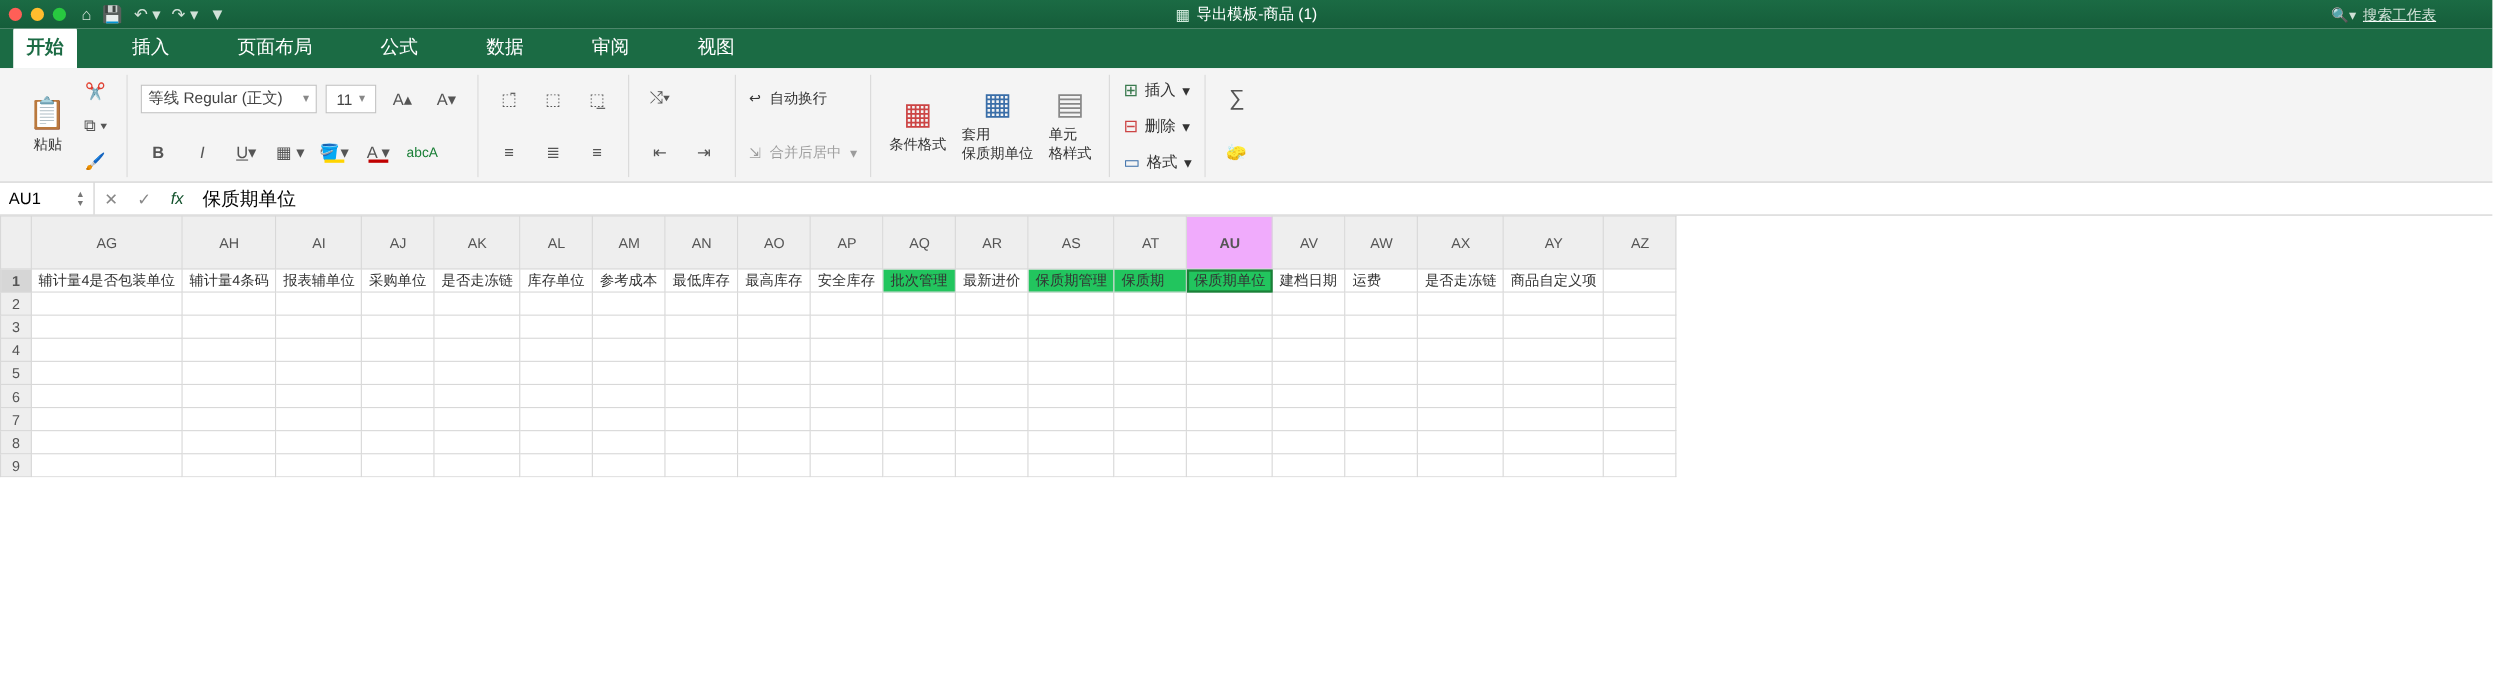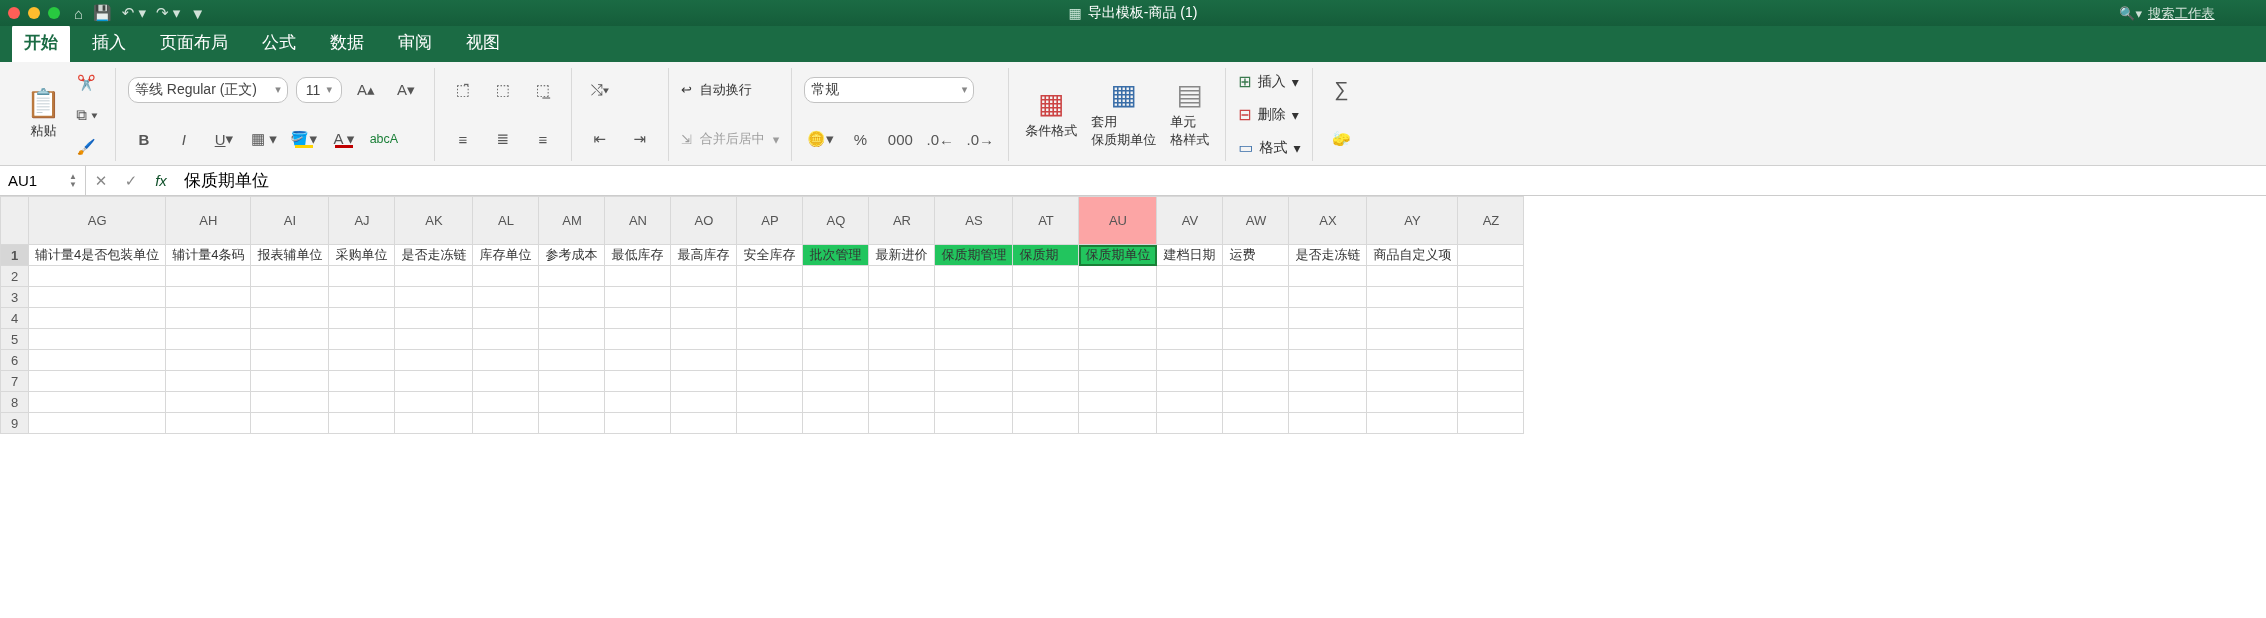--- a/index.html
+++ b/index.html
@@ -14,37 +14,37 @@
 .tc-max { background: #28c940; }
 .qat { display: flex; gap: 10px; align-items: center; }
 .qat-icon { color: #e6efe9; font-size: 15px; opacity: .9; cursor: pointer; }
 .title-center { position: absolute; left: 50%; transform: translateX(-50%); display: flex; align-items: center; gap: 6px; color: #fff; font-size: 14px; }
 .doc-icon { color: #cfe9db; font-size: 14px; }
 .search-box { margin-left: auto; display: flex; align-items: center; gap: 6px; color: #cfe0d6; font-size: 13px; }
 .search-box input { background: transparent; border: none; color: #fff; outline: none; width: 110px; text-decoration: underline; }
 .search-box input::placeholder { color: #cfe0d6; }
 
 
-.ribbon-tabs { height: 36px; background: #1b6b44; display: flex; align-items: flex-end; padding: 0 12px; gap: 10px; }
+.ribbon-tabs { height: 36px; background: #1b6b44; display: flex; align-items: flex-end; padding: 0 12px; gap: 38px; }
 .ribbon-tab { color: #fff; font-size: 17px; padding: 6px 12px 8px; cursor: pointer; }
 .ribbon-tab.active { background: #fff; color: #1b6b44; border-radius: 3px 3px 0 0; font-weight: 600; }
 
 
 .ribbon { background: #f4f4f4; border-bottom: 1px solid #d0d0d0; height: 104px; display: flex; align-items: stretch; padding: 6px 10px 4px; }
 .group { display: flex; flex-direction: column; align-items: center; justify-content: center; padding: 0 12px; border-right: 1px solid #d9d9d9; }
 .group:last-child { border-right: none; }
 .group-row { display: flex; align-items: center; gap: 8px; }
 .group-col { display: flex; flex-direction: column; justify-content: space-around; height: 100%; }
 .gap6 { gap: 6px; }
 
 .big-btn { display: flex; flex-direction: column; align-items: center; gap: 4px; cursor: pointer; padding: 2px 4px; }
 .big-btn .glyph { font-size: 28px; line-height: 1; }
 .big-btn .lbl { font-size: 13px; }
 
-.ctrl { display: inline-flex; align-items: center; justify-content: center; border: 1px solid #c2c2c2; background: #fff; height: 26px; min-width: 28px; padding: 0 6px; border-radius: 10px; cursor: pointer; font-size: 14px; color: #444; }
+.ctrl { display: inline-flex; align-items: center; justify-content: center; border: 1px solid #c2c2c2; background: #fff; height: 26px; min-width: 28px; padding: 0 6px; border-radius: 0; cursor: pointer; font-size: 14px; color: #444; }
 .ctrl.sel { min-width: 160px; justify-content: space-between; }
 .dd::after { content: "▾"; margin-left: 6px; color: #888; font-size: 11px; }
 .icon-btn { display: inline-flex; align-items: center; justify-content: center; width: 32px; height: 26px; cursor: pointer; color: #555; font-size: 15px; border-radius: 3px; }
 .underline-bar { height: 3px; width: 18px; margin-top: -3px; }
 .yellow { background: #ffd400; }
 .red { background: #c00000; }
 
 .stack { display: flex; flex-direction: column; align-items: center; }
 .disabled { opacity: .45; }
 
@@ -60,21 +60,21 @@
 .stepper { display: flex; flex-direction: column; font-size: 8px; color: #777; line-height: 1; cursor: pointer; }
 .fb-btn { width: 30px; text-align: center; color: #888; cursor: pointer; font-size: 15px; }
 .fx { font-style: italic; color: #14532d; }
 .formula-input { flex: 1; border: none; outline: none; font-size: 17px; padding: 0 8px; }
 
 
 .grid-wrap { overflow: auto; }
 table.grid { border-collapse: collapse; table-layout: fixed; }
 .grid th, .grid td { border: 1px solid #d8d8d8; height: 21px; font-size: 13px; text-align: center; white-space: nowrap; }
 .grid .colhdr { background: #eee; color: #555; font-weight: normal; min-width: 66px; padding: 16px 6px; }
-.grid .colhdr.active { background: #fca5a5; font-weight: normal; }
+.grid .colhdr.active { background: #f0abfc; font-weight: bold; }
 .grid .rowhdr { background: #eee; color: #555; width: 28px; font-weight: normal; }
 .grid .rowhdr.active { background: #d6d6d6; font-weight: bold; }
 .corner { background: #eee; width: 28px; }
 .grid td { background: #fff; min-width: 66px; padding: 0 6px; }
 .grid td.hl { background: #22c55e; }
 .grid td.sel { outline: 2px solid #1a7f37; outline-offset: -2px; }
 .grid tr.datarow td { text-align: left; margin-left: 41px; }
 </style>
 </head>
 <body>
@@ -197,34 +197,20 @@
         <span>自动换行</span>
       </div>
       <div class="group-row disabled">
         <span>⇲</span>
         <span>合并后居中</span>
         <span>▾</span>
       </div>
     </div>
   </div>
 
-  <div class="group">
-    <div class="group-col gap6" style="align-items:flex-start">
-      <div class="ctrl sel dd" style="min-width:170px">
-          <span>常规</span>
-        </div>
-      <div class="group-row">
-        <span class="icon-btn">🪙▾</span>
-        <span class="icon-btn">%</span>
-        <span class="icon-btn">000</span>
-        <span class="icon-btn">.0←</span>
-        <span class="icon-btn">.0→</span>
-      </div>
-    </div>
-  </div>
 
   <div class="group">
     <div class="group-row gap6">
       <div class="big-btn">
         <span class="glyph" style="color:#c44">▦</span>
         <span class="lbl">条件格式</span>
       </div>
       <div class="big-btn">
         <span class="glyph" style="color:#3a6ea8">▦</span>
         <span class="lbl" style="white-space:pre-line">套用

